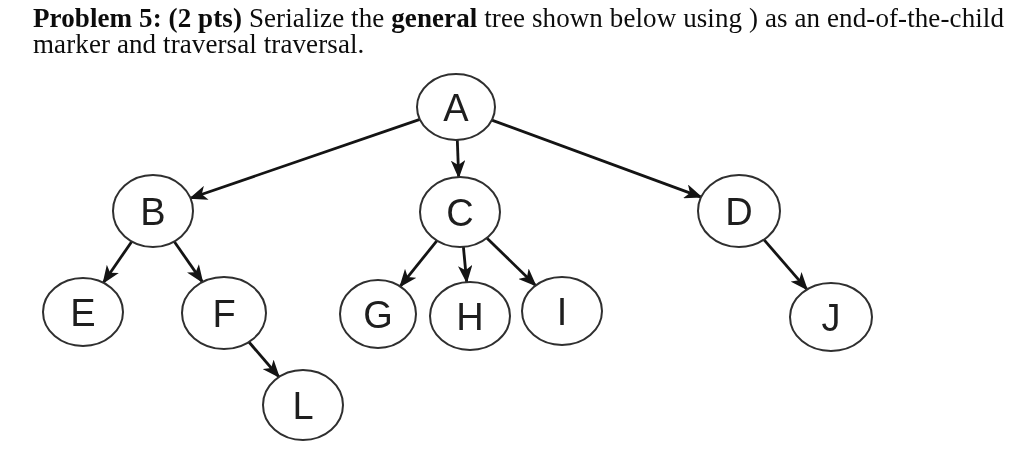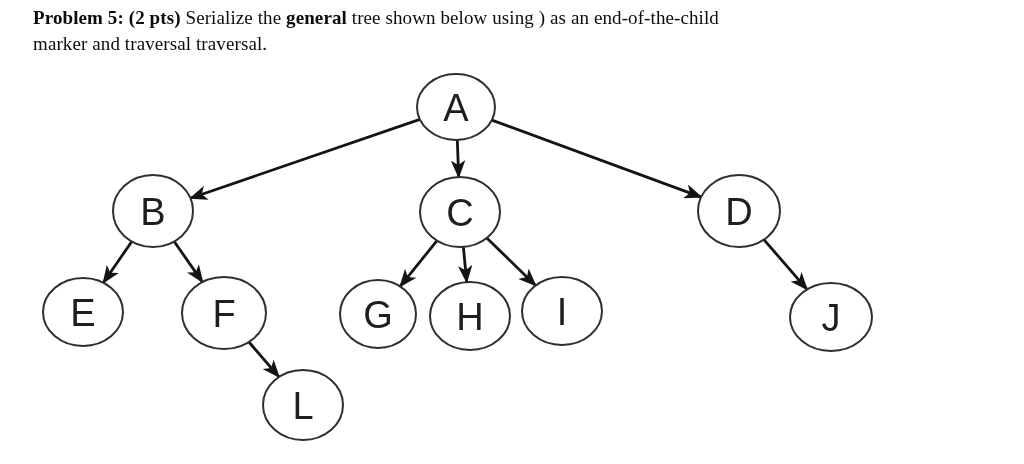--- a/index.html
+++ b/index.html
@@ -17,21 +17,21 @@
   .page {
     position: absolute;
     inset: 0;
     background: #ffffff;
   }
   .problem-text {
     position: absolute;
     left: 33px;
     top: 5px;
     margin: 0;
-    font-size: 19px;
+    font-size: 27px;
     line-height: 26px;
     color: #0c0c0c;
     white-space: nowrap;
     letter-spacing: 0.1px;
   }
   .problem-text b { font-weight: bold; }
   #tree-svg {
     position: absolute;
     left: 0;
     top: 0;

